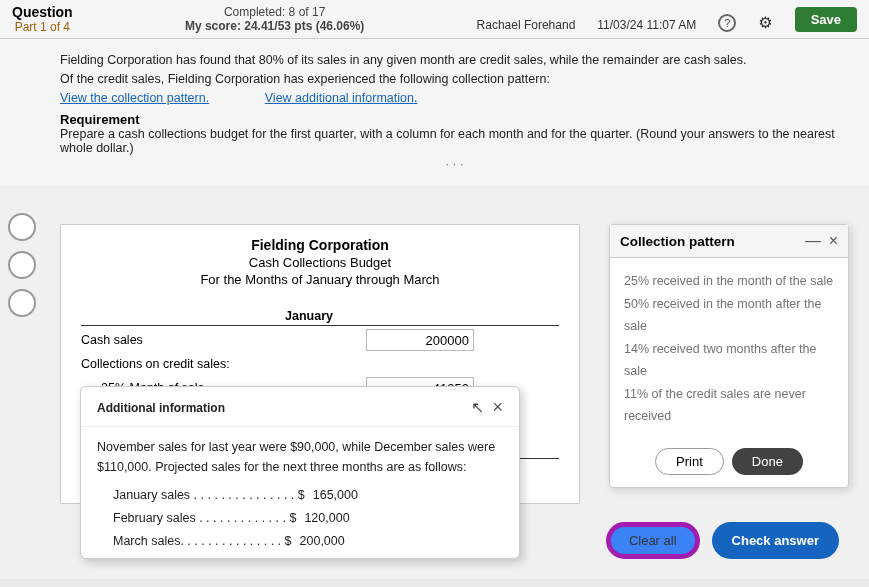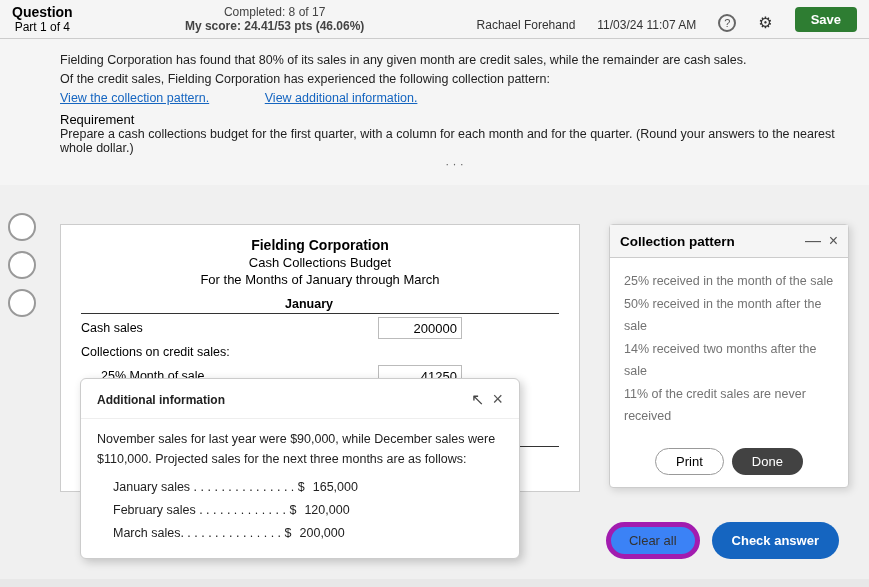--- a/index.html
+++ b/index.html
@@ -50,21 +50,21 @@
       font-size: 13px;
       cursor: pointer;
       font-weight: bold;
     }
     .question-label {
       font-weight: bold;
       font-size: 14px;
     }
     .part-label {
       font-size: 12px;
-      color: #000000;
+      color: #a16207;
     }
     .score-bold {
       font-weight: bold;
     }
 
     
     .main-content {
       background: #f5f5f5;
       padding: 10px 20px 10px 60px;
       position: relative;
@@ -75,21 +75,21 @@
       color: #222;
       line-height: 1.5;
       max-width: 700px;
     }
     .link-text {
       color: #1565c0;
       text-decoration: underline;
       cursor: pointer;
     }
     .requirement-label {
-      font-weight: normal;
+      font-weight: bold;
       font-size: 13px;
       margin-top: 4px;
     }
     .requirement-text {
       font-size: 12.5px;
       color: #222;
     }
 
     
     .side-icons {
@@ -133,21 +133,21 @@
       margin-bottom: 2px;
     }
     .budget-subtitle {
       text-align: center;
       font-size: 13px;
       margin-bottom: 2px;
     }
     .budget-months {
       text-align: center;
       font-size: 13px;
-      margin-bottom: 8px;
+      margin-bottom: 20px;
     }
     .budget-table {
       width: 100%;
       border-collapse: collapse;
     }
     .budget-table th {
       text-align: left;
       font-size: 12.5px;
       padding: 2px 4px;
       font-weight: bold;
@@ -158,21 +158,21 @@
       padding: 3px 4px;
     }
     .budget-table td.label-col {
       padding-left: 0;
     }
     .budget-table td.sub-label {
       padding-left: 20px;
     }
     .input-cell {
       border: 1px solid #bbb;
-      width: 84px;
+      width: 108px;
       height: 22px;
       text-align: right;
       padding-right: 4px;
       font-size: 13px;
       background: white;
     }
     .divider-row td {
       border-top: 1px solid #333;
     }
 
@@ -268,21 +268,21 @@
       color: #222;
     }
     .popup-close {
       cursor: pointer;
       font-size: 18px;
       color: #555;
       background: none;
       border: none;
     }
     .popup-body {
-      padding: 10px 16px 12px;
+      padding: 10px 16px 4px;
       font-size: 12.5px;
       line-height: 1.6;
       color: #222;
     }
     .popup-intro {
       margin-bottom: 8px;
     }
     .popup-sales-row {
       display: flex;
       align-items: center;

